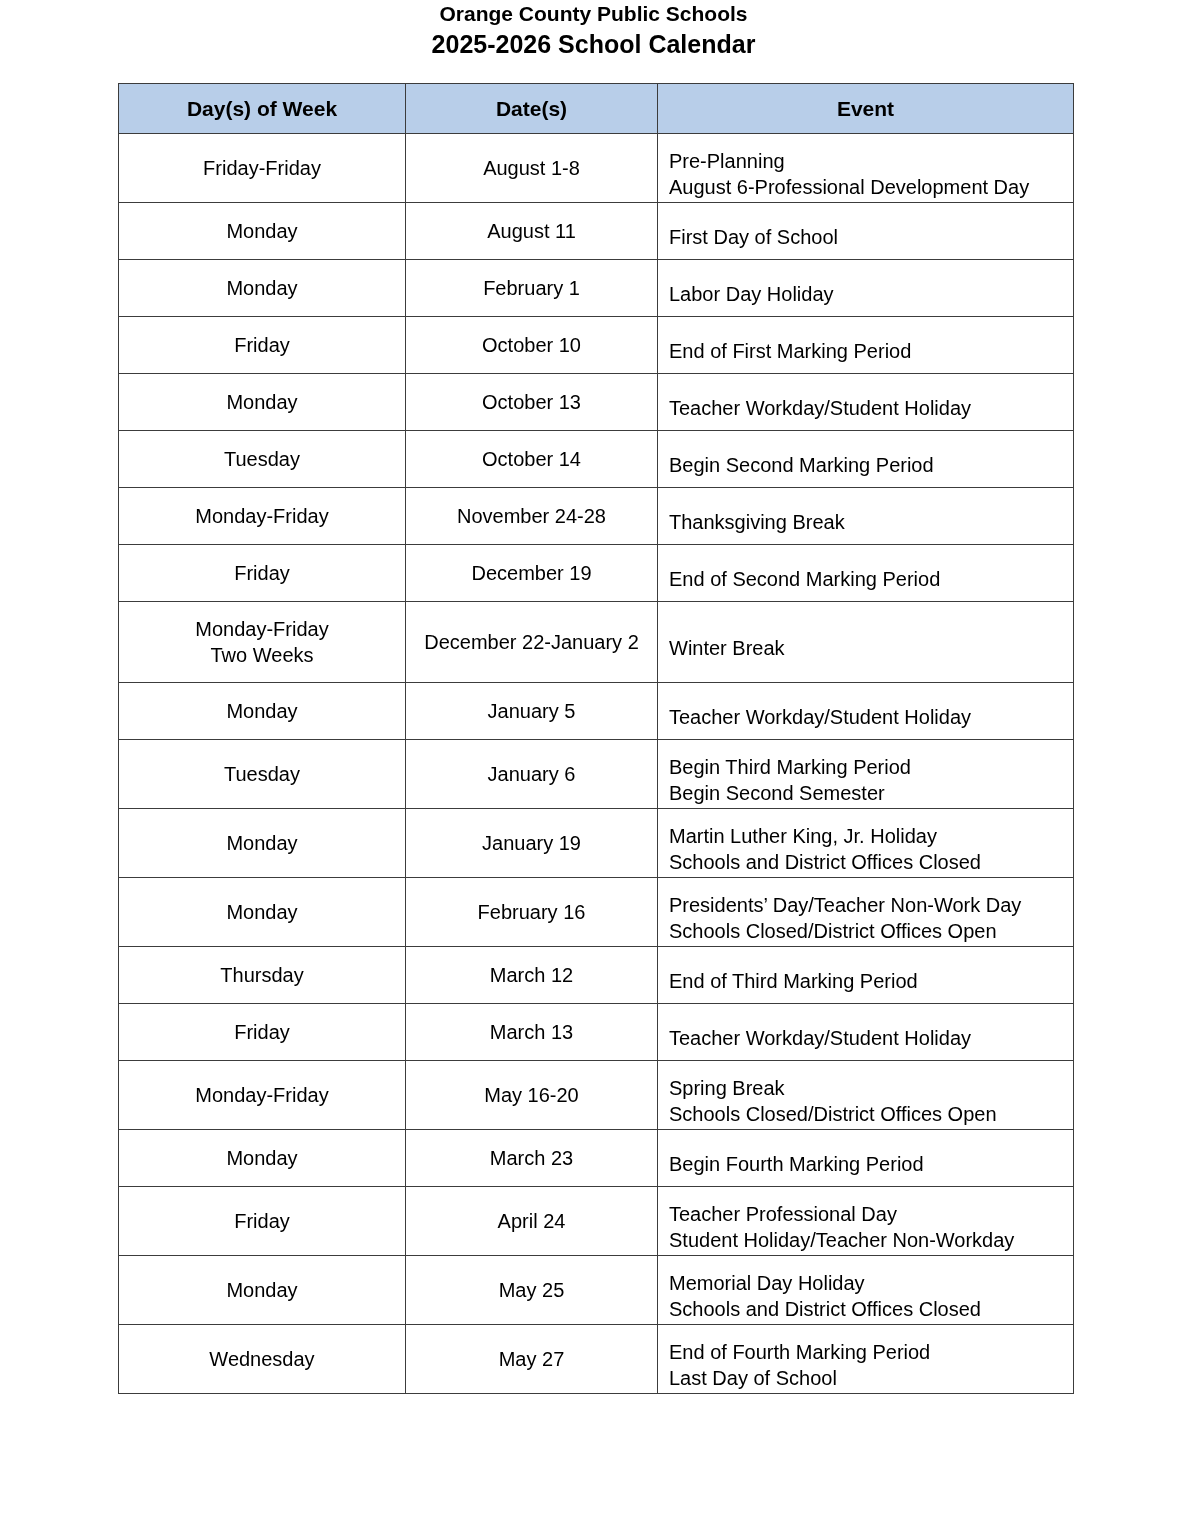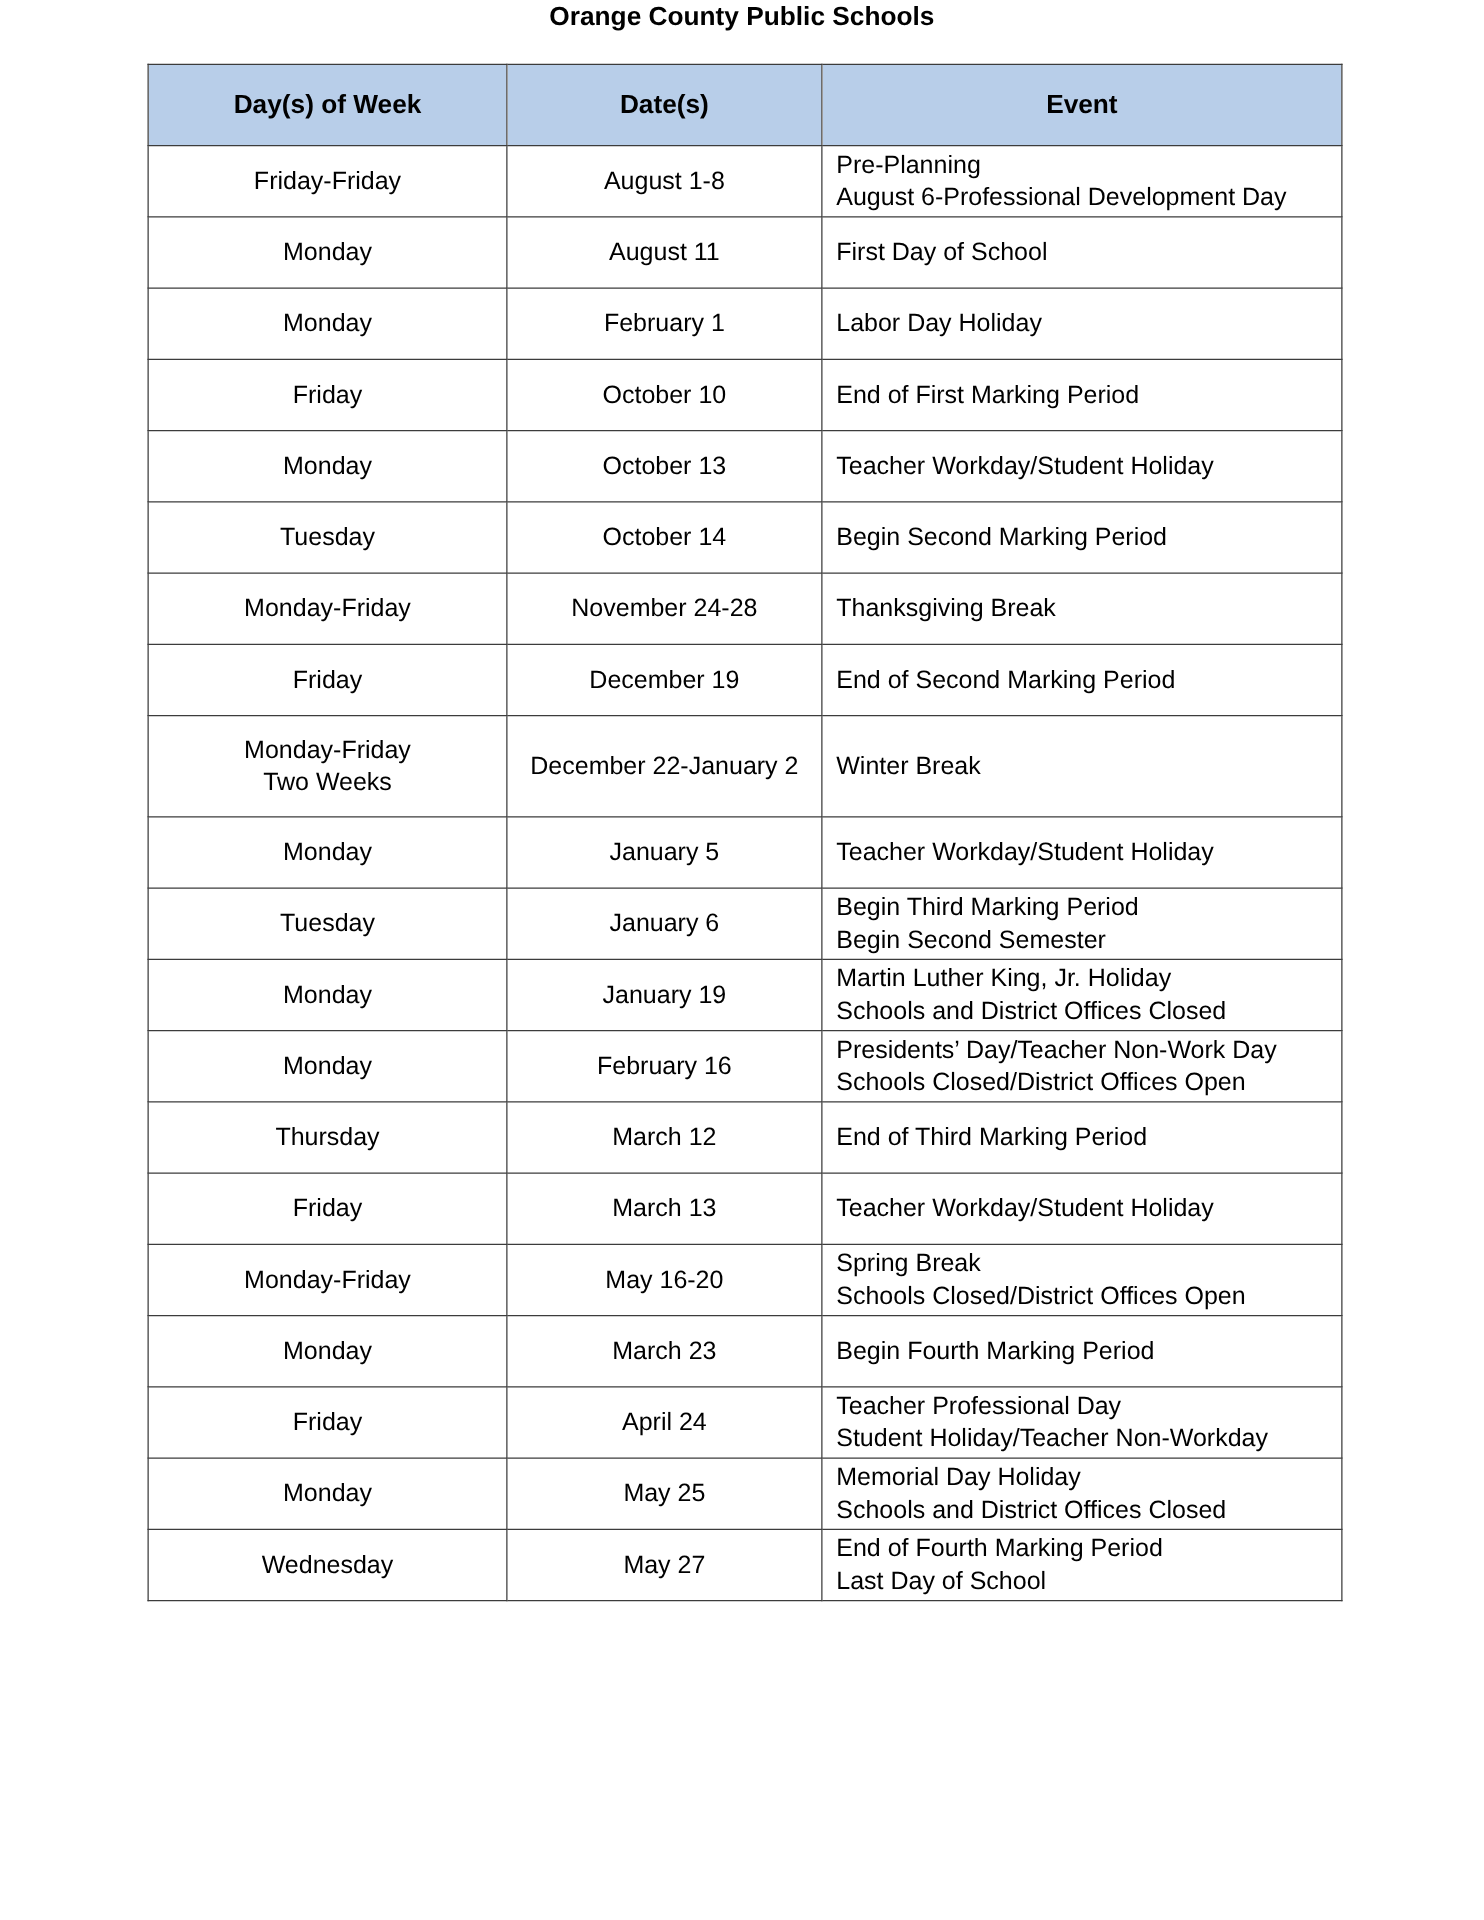--- a/index.html
+++ b/index.html
@@ -39,44 +39,45 @@
     border: 1.5px solid var(--border-color, #3c3c3c);
     vertical-align: middle;
     box-sizing: border-box;
     overflow: hidden;
   }
   table.cal th {
     background: var(--header-bg, #b8cee9);
     font-size: 21px;
     font-weight: bold;
     text-align: center;
-    height: 65px;
+    height: 50px;
   }
   table.cal td {
     font-size: 20px;
     height: 57px;
     line-height: 26px;
     white-space: pre-line;
   }
   td.c-day, td.c-date {
     text-align: center;
     padding: 14px 4px;
   }
   td.c-event {
     text-align: left;
-    padding: 2px 8px 2px 11px;
+    padding: 14px 8px 2px 11px;
   }
 </style>
 </head>
 <body>
 
 <div class="page">
 
   <div class="doc-title">
     <div class="t1">Orange County Public Schools</div>
+    <div class="t2">2025-2026 School Calendar</div>
   </div>
 
   <table class="cal">
     <colgroup>
       <col style="width:287px">
       <col style="width:252px">
       <col style="width:416px">
     </colgroup>
     <thead>
       <tr>

